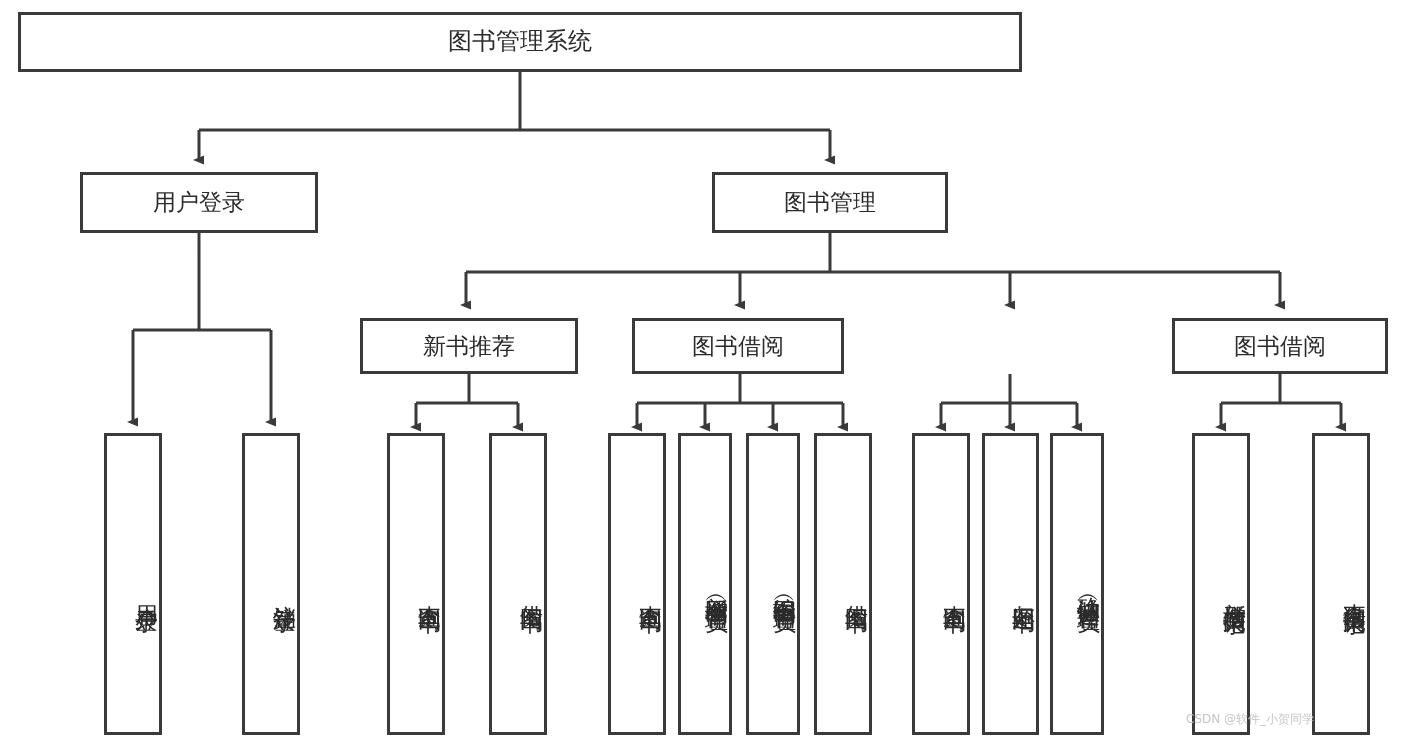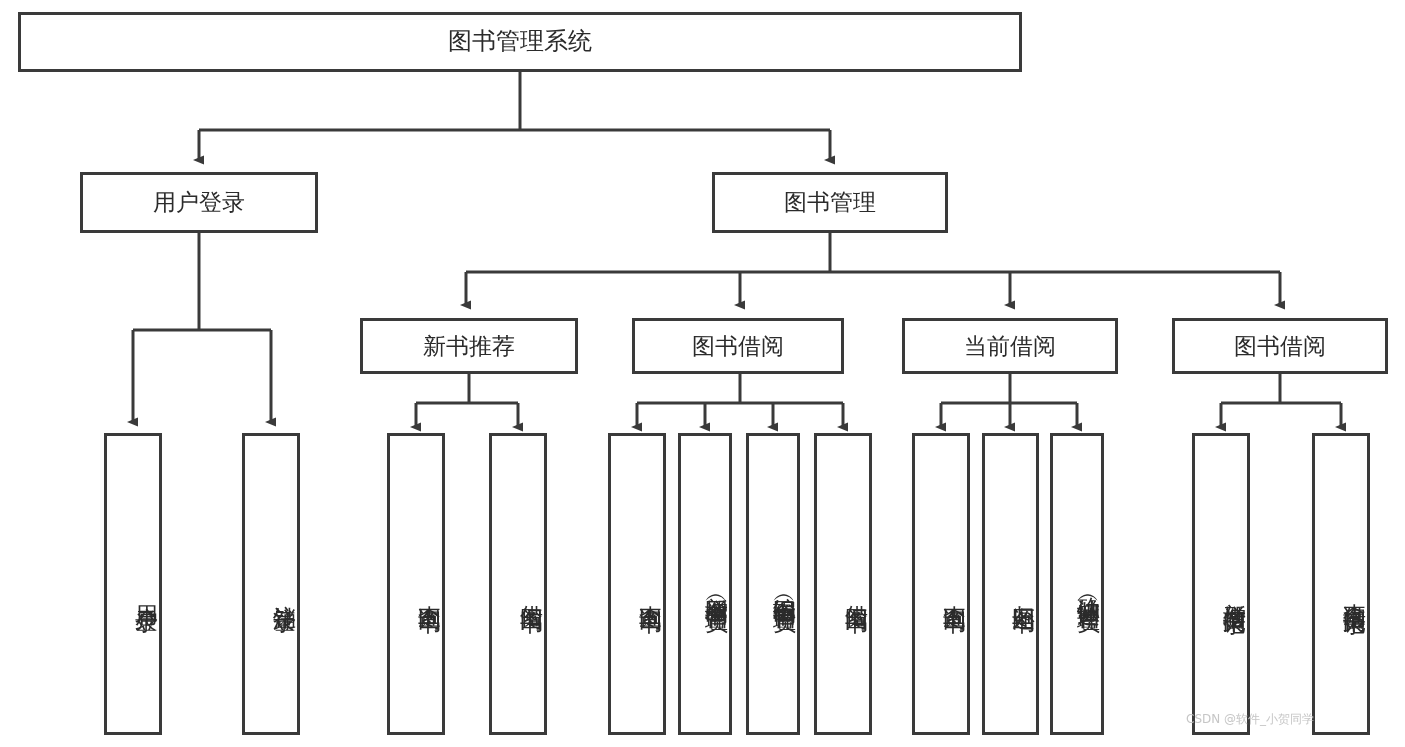--- a/index.html
+++ b/index.html
@@ -133,23 +133,20 @@
   <div class="node horiz" style="left:712px; top:172px; width:236px; height:61px;">
     <span class="label">图书管理</span>
   </div>
 
   <div class="node horiz" style="left:360px; top:318px; width:218px; height:56px;">
     <span class="label">新书推荐</span>
   </div>
   <div class="node horiz" style="left:632px; top:318px; width:212px; height:56px;">
     <span class="label">图书借阅</span>
   </div>
-  <div class="node horiz" style="left:902px; top:318px; width:216px; height:56px;">
-    <span class="label">当前借阅</span>
-  </div>
   <div class="node horiz" style="left:1172px; top:318px; width:216px; height:56px;">
     <span class="label">图书借阅</span>
   </div>
 
   <div class="node vert" style="left:104px; top:433px; width:58px; height:302px;">
     <span class="label">用户登录</span>
   </div>
   <div class="node vert" style="left:242px; top:433px; width:58px; height:302px;">
     <span class="label">注销登录</span>
   </div>

